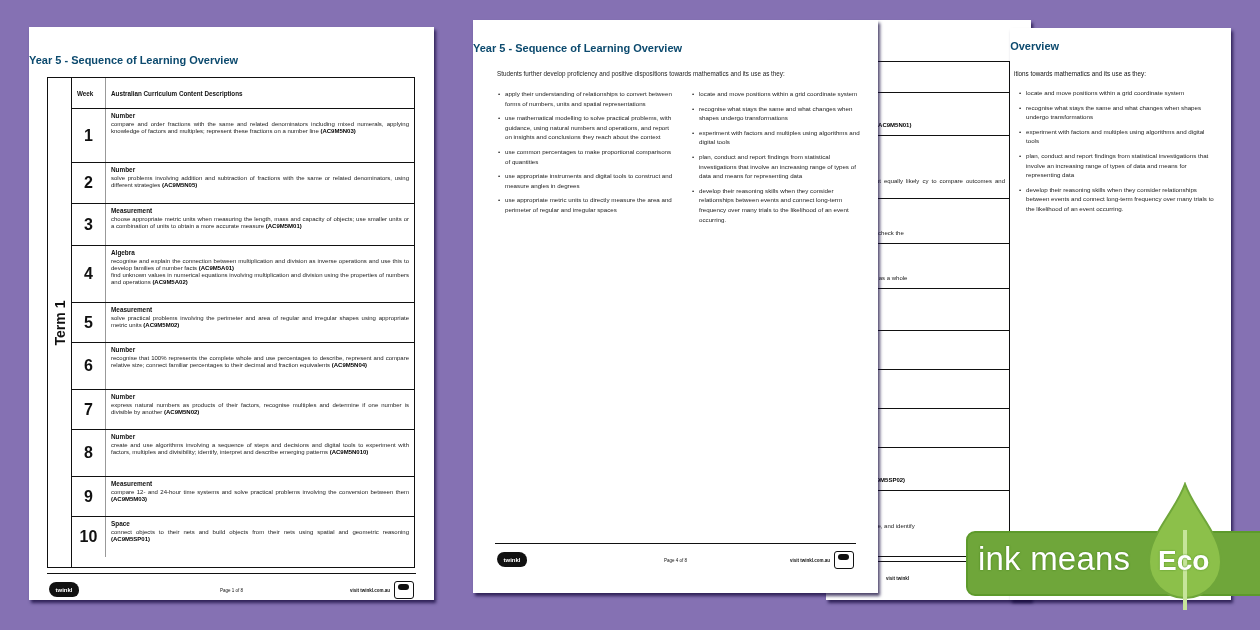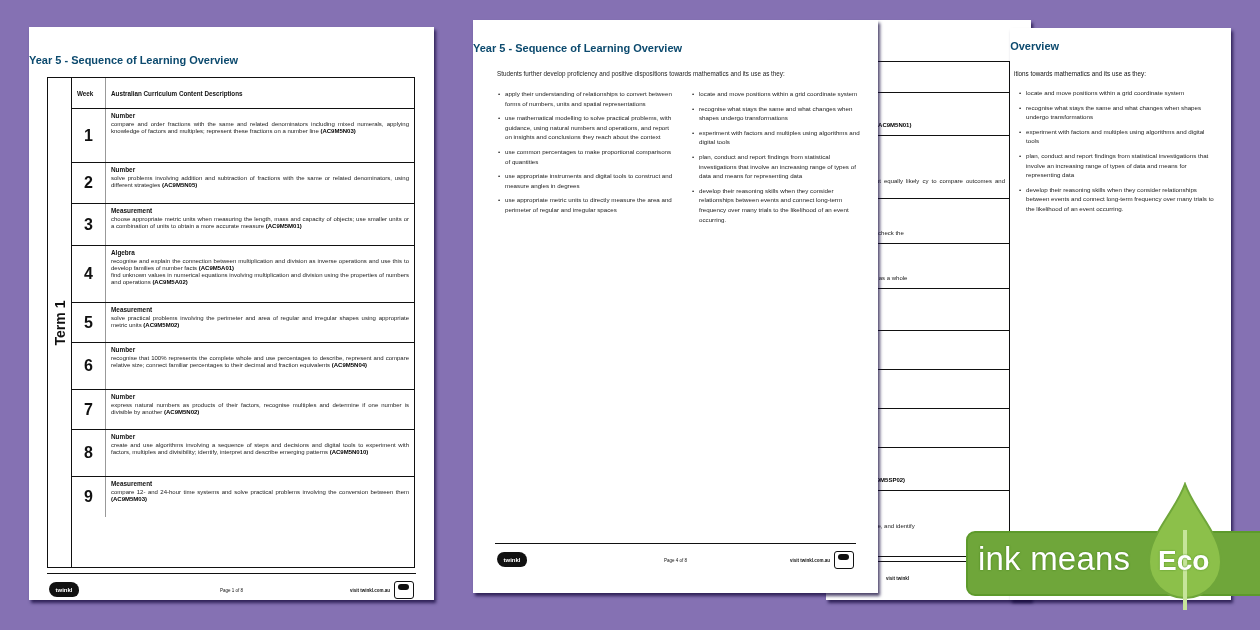--- a/index.html
+++ b/index.html
@@ -189,20 +189,27 @@
             <div class="txt"><span>create and use algorithms involving a sequence of steps and decisions and digital tools to experiment with factors, multiples and divisibility; identify, interpret and describe emerging patterns </span><span class="code">(AC9M5N010)</span></div>
           </div>
       </div>
       <div class="row" style="height:40px">
         <div class="wk">9</div>
         <div class="desc">
             <div class="strand">Measurement</div>
             <div class="txt"><span>compare 12- and 24-hour time systems and solve practical problems involving the conversion between them </span><span class="code">(AC9M5M03)</span></div>
           </div>
       </div>
+      <div class="row" style="height:40px">
+        <div class="wk">10</div>
+        <div class="desc">
+            <div class="strand">Space</div>
+            <div class="txt"><span>connect objects to their nets and build objects from their nets using spatial and geometric reasoning </span><span class="code">(AC9M5SP01)</span></div>
+          </div>
+      </div>
     </div>
   </div>
   <div class="footer">
     <div class="logo">twinkl</div>
     <div class="pageno">Page 1 of 8</div>
     <div class="visit">visit twinkl.com.au</div>
     <div class="badge-icon"></div>
   </div>
 </div>
 

